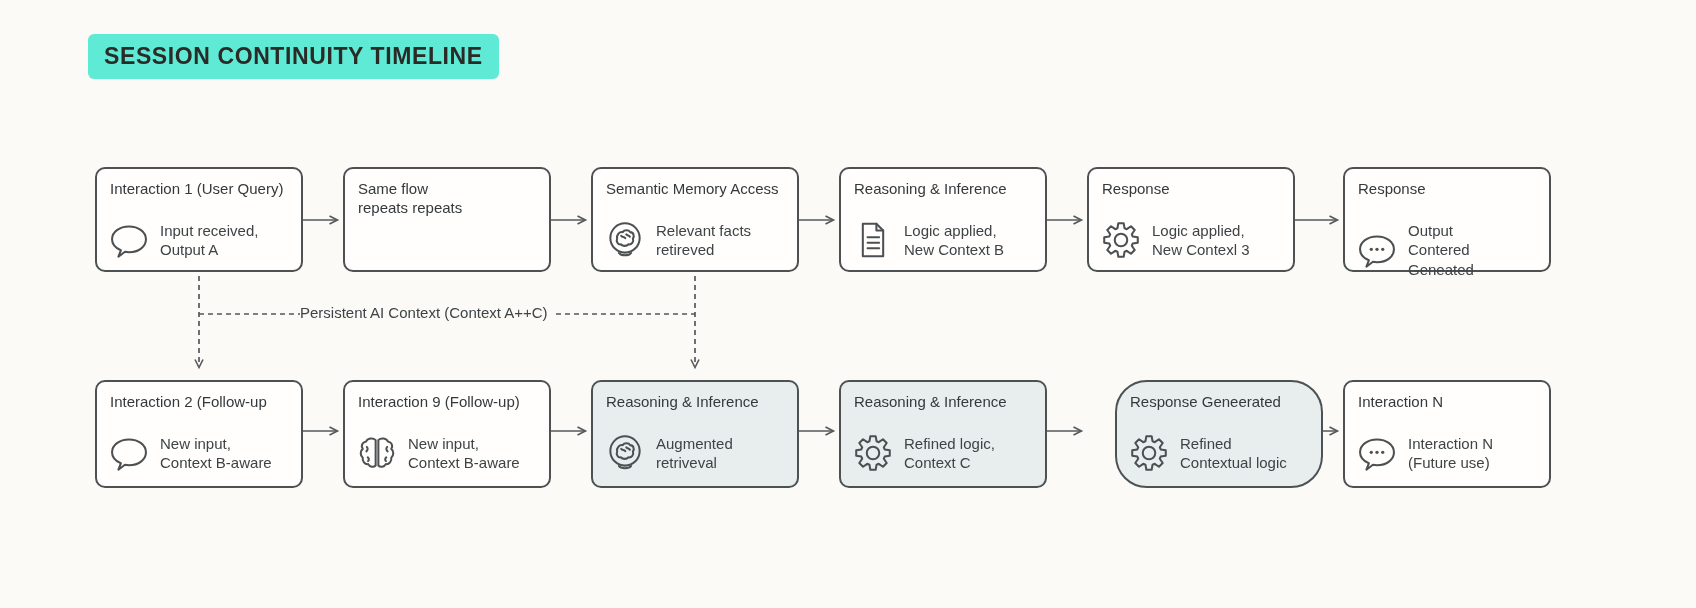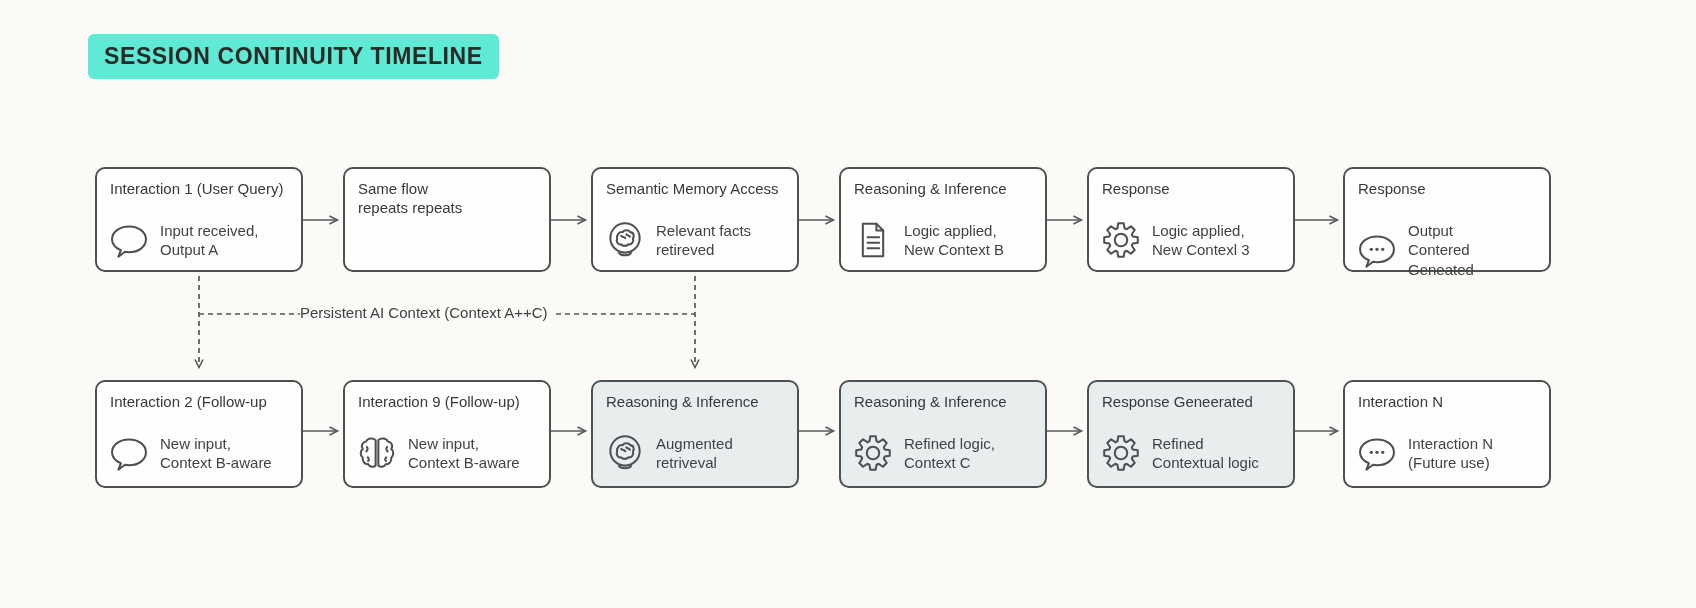--- a/index.html
+++ b/index.html
@@ -215,21 +215,21 @@
       <span class="icon">
           <svg viewBox="-14 -14 28 28">
             <use href="#sym-gear"></use>
           </svg>
         </span>
       <div class="node-desc">Refined logic,
 Context C</div>
     </div>
   </div>
 
-  <div class="node r2 tinted" style="left:1087px;top:380px;">
+  <div class="node r2 tinted" style="left:1115px;top:380px;border-radius:32px;">
     <div class="node-title">Response Geneerated</div>
     <div class="node-body">
       <span class="icon">
           <svg viewBox="-14 -14 28 28">
             <use href="#sym-gear"></use>
           </svg>
         </span>
       <div class="node-desc">Refined
 Contextual logic</div>
     </div>

